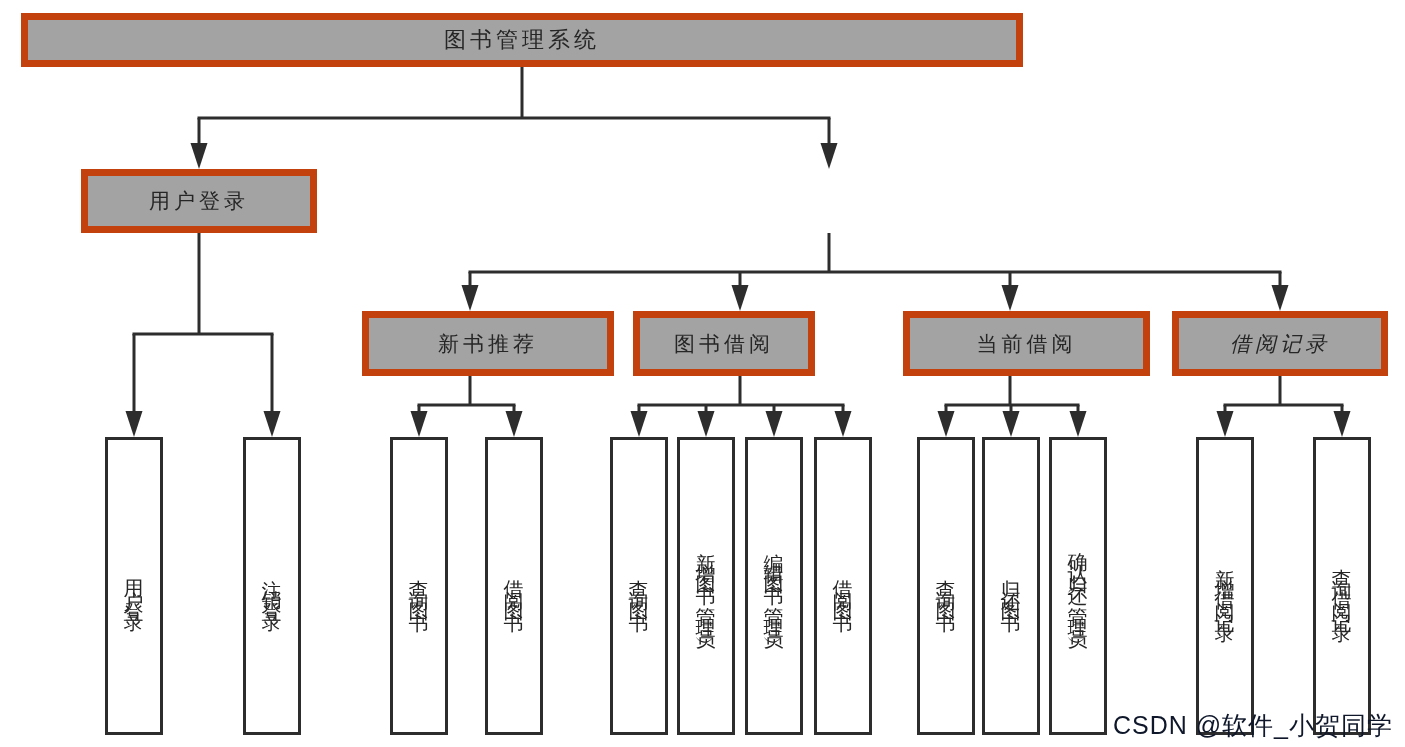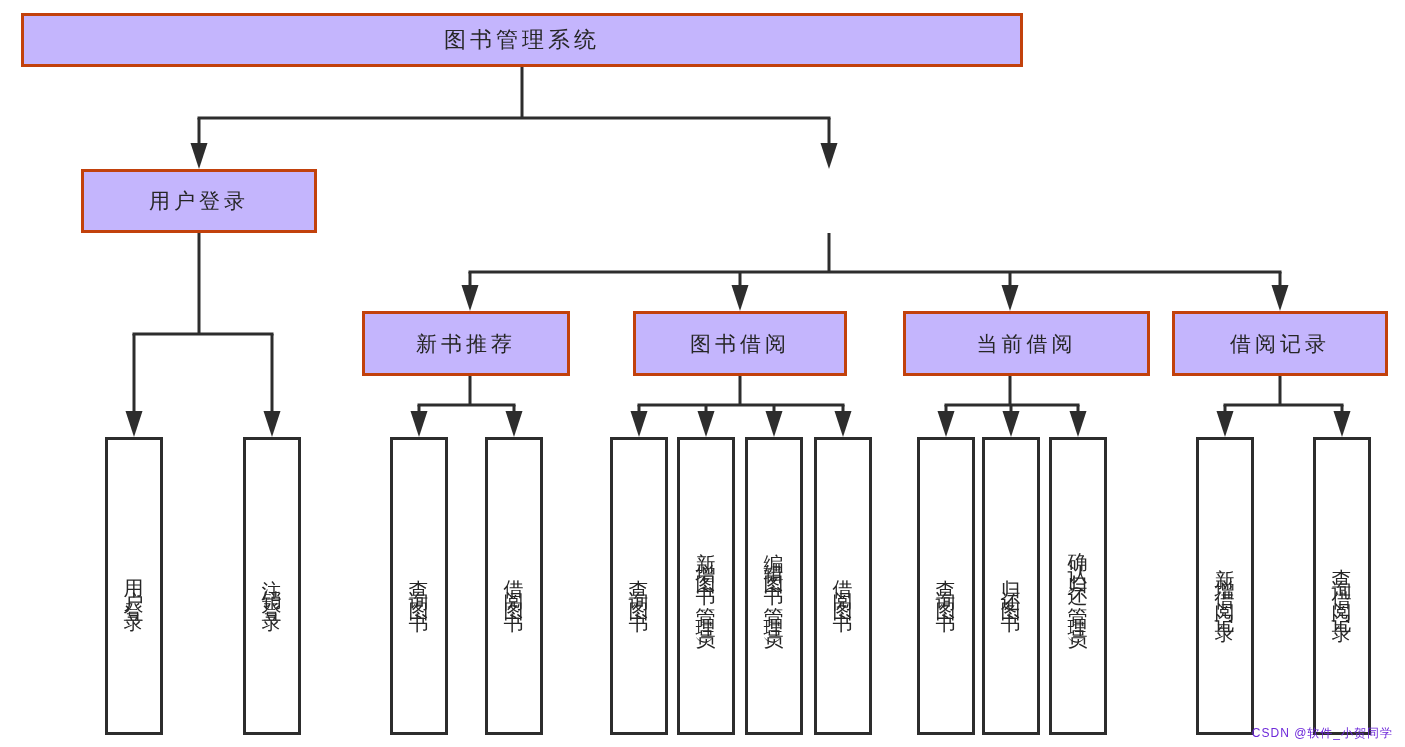--- a/index.html
+++ b/index.html
@@ -17,38 +17,38 @@
   }
   .connectors {
     position: absolute;
     left: 0; top: 0;
     width: 1405px; height: 747px;
   }
   .connectors line { stroke: #2d2d2d; stroke-width: 3; }
   .connectors polygon { fill: #2d2d2d; }
   .node {
     position: absolute;
-    background: #c4b5fd;
-    border: 3px solid #c2410c;
+    background: #a3a3a3;
+    border: 7px solid #c2410c;
     display: flex;
     align-items: center;
     justify-content: center;
     font-size: 21px;
     letter-spacing: 4px;
     color: #262626;
     white-space: nowrap;
   }
   .node.root   { left: 21px;  top: 13px;  width: 1002px; height: 54px; font-size: 22px; }
   .node.lvl2-a { left: 81px;  top: 169px; width: 236px;  height: 64px; }
   .node.lvl2-b { left: 712px; top: 169px; width: 235px;  height: 64px; }
   .node.lvl3   { top: 311px; height: 65px; }
-  .node.l3-1 { left: 362px;  width: 208px; }
-  .node.l3-2 { left: 633px;  width: 214px; }
+  .node.l3-1 { left: 362px;  width: 252px; }
+  .node.l3-2 { left: 633px;  width: 182px; }
   .node.l3-3 { left: 903px;  width: 247px; }
-  .node.l3-4 { left: 1172px; width: 216px; }
+  .node.l3-4 { left: 1172px; width: 216px; font-style: italic; }
   .leaf {
     position: absolute;
     top: 437px;
     width: 58px;
     height: 298px;
     background: #ffffff;
     border: 3px solid #2d2d2d;
     display: flex;
     align-items: center;
     justify-content: center;
@@ -58,23 +58,23 @@
     text-orientation: mixed;
     font-size: 20px;
     letter-spacing: 11px;
     color: #262626;
     line-height: 1;
   }
   .watermark {
     position: absolute;
     right: 12px;
     bottom: 5px;
-    font-size: 12px;
+    font-size: 25px;
     letter-spacing: 1px;
-    color: #6d28d9;
+    color: #0f172a;
   }
 </style>
 </head>
 <body>
 
 <div class="canvas">
 
   <svg class="connectors" viewBox="0 0 1405 747" xmlns="http://www.w3.org/2000/svg">
 
     <g>

